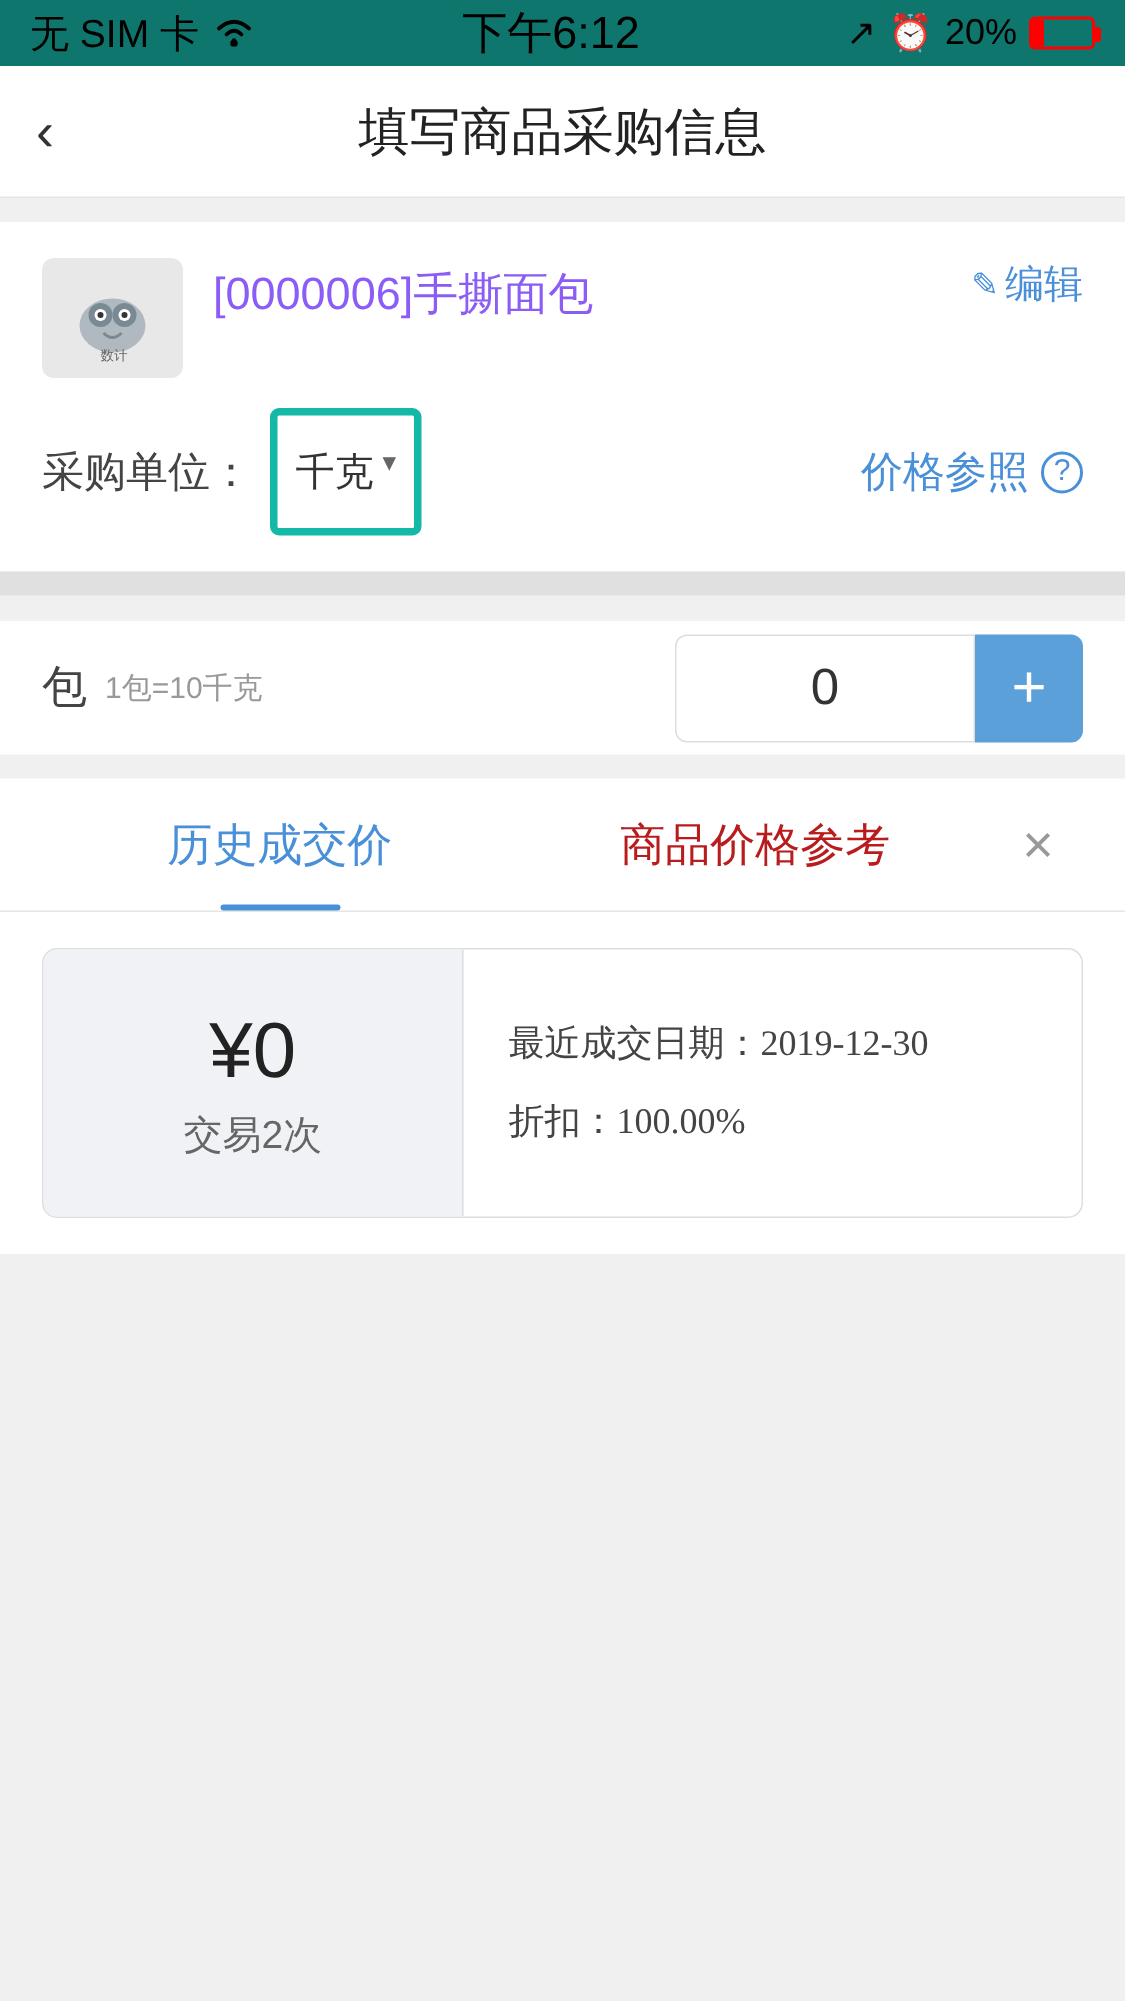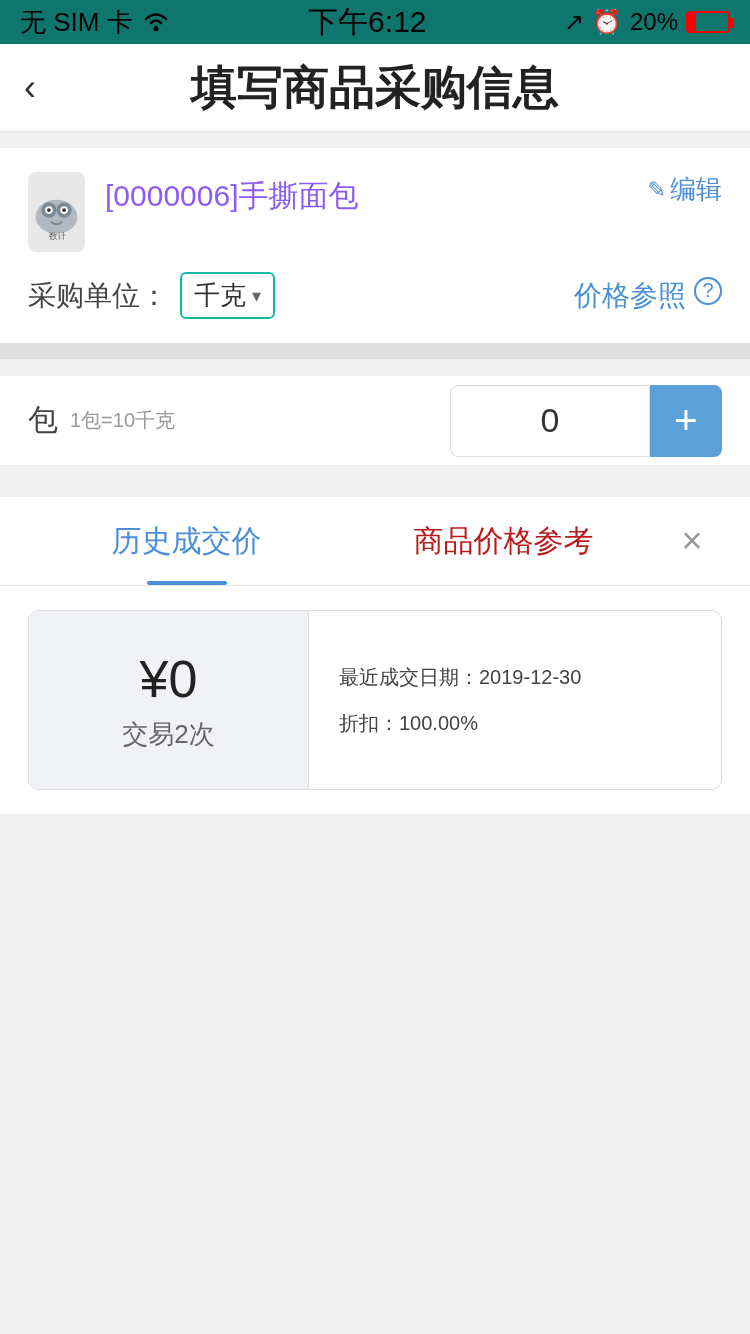--- a/index.html
+++ b/index.html
@@ -61,22 +61,22 @@
       border-bottom: 1px solid #e5e5e5;
     }
     .header-back {
       position: absolute;
       left: 24px;
       font-size: 36px;
       color: #333;
       cursor: pointer;
     }
     .header-title {
-      font-size: 46px;
-      font-weight: 700;
+      font-size: 34px;
+      font-weight: 400;
       color: #222;
     }
 
     
     .product-section {
       background: #fff;
       margin-top: 16px;
       padding: 24px 28px;
     }
     .product-top-row {
@@ -84,21 +84,21 @@
       align-items: flex-start;
       justify-content: space-between;
       margin-bottom: 20px;
     }
     .product-left {
       display: flex;
       align-items: flex-start;
       gap: 20px;
     }
     .product-thumbnail {
-      width: 57px;
+      width: 94px;
       height: 80px;
       background: #e8e8e8;
       border-radius: 8px;
       display: flex;
       align-items: center;
       justify-content: center;
       overflow: hidden;
     }
     .product-thumbnail svg {
       width: 60px; height: 60px;
@@ -129,38 +129,37 @@
     }
     .unit-row {
       display: flex;
       align-items: center;
       gap: 12px;
       font-size: 28px;
       color: #444;
     }
     .unit-dropdown {
       display: flex;
-      align-items: center;
-      border: 2px solid #14b8a6;
+      border: 5px solid #14b8a6;
       border-radius: 6px;
-      padding: 4px 12px;
+      padding: 20px 12px;
       font-size: 26px;
       color: #333;
       gap: 6px;
       cursor: pointer;
     }
     .dropdown-arrow {
       font-size: 18px;
       color: #666;
     }
     .price-ref {
       font-size: 28px;
       color: #4a90d9;
       display: flex;
-      align-items: flex-start;
+      align-items: center;
       gap: 8px;
       cursor: pointer;
     }
     .help-circle {
       width: 28px; height: 28px;
       border: 2px solid #4a90d9;
       border-radius: 50%;
       display: flex; align-items: center; justify-content: center;
       font-size: 20px;
       color: #4a90d9;
@@ -218,21 +217,21 @@
       justify-content: center;
       font-size: 40px;
       color: #fff;
       cursor: pointer;
       font-weight: 300;
     }
 
     
     .tabs-section {
       background: #fff;
-      margin-top: 32px;
+      margin-top: 16px;
     }
     .tabs-header {
       display: flex;
       align-items: center;
       border-bottom: 1px solid #e5e5e5;
       position: relative;
       padding: 0 28px;
     }
     .tab-item {
       flex: 1;
@@ -303,23 +302,24 @@
     }
     .price-right-panel {
       flex: 1;
       padding: 28px 30px;
       display: flex;
       flex-direction: column;
       justify-content: center;
       gap: 16px;
     }
     .price-detail-row {
-      font-size: 20px;
+      font-size: 24px;
       color: #444;
       line-height: 1.5;
+      font-family: Liberation Serif, serif;
     }
 
     
     .page-bg {
       width: 750px;
       min-height: 600px;
       background: #f0f0f0;
     }
   </style>
 </head>

